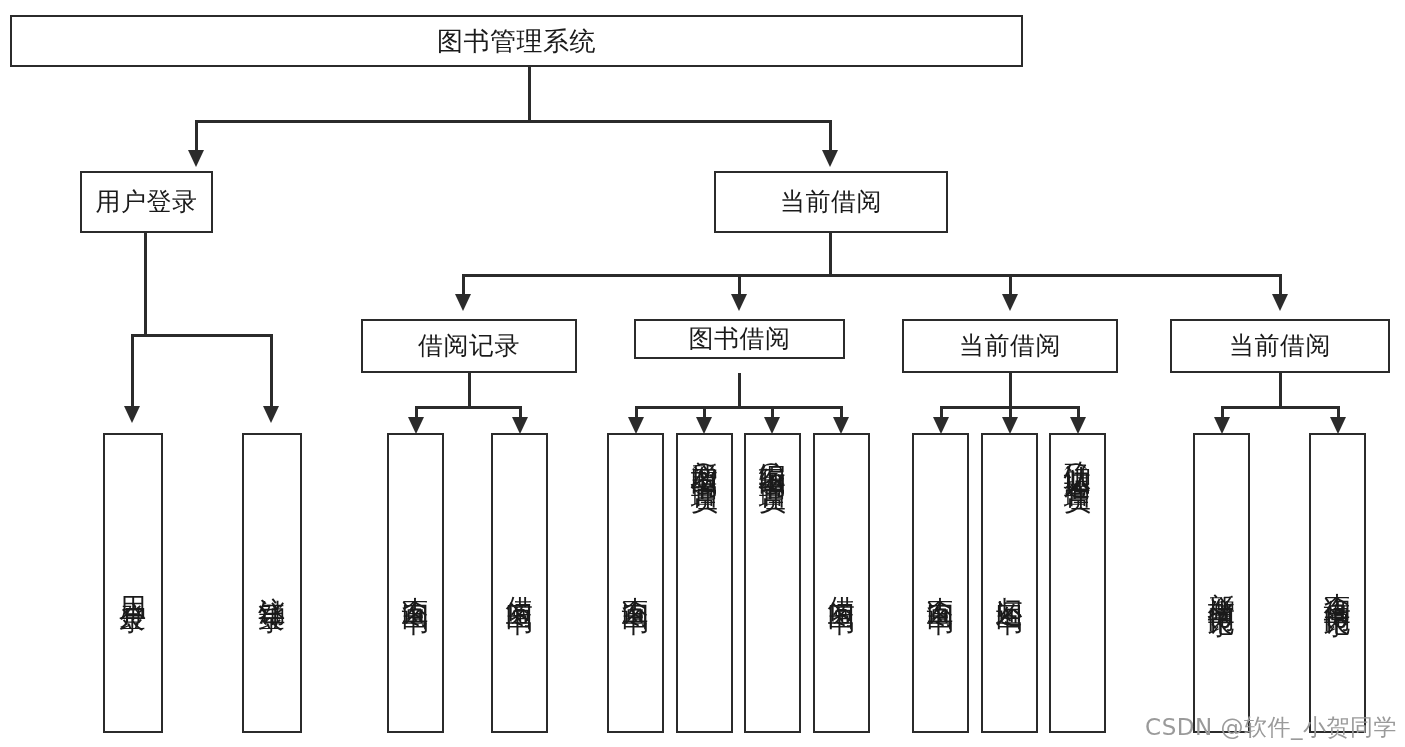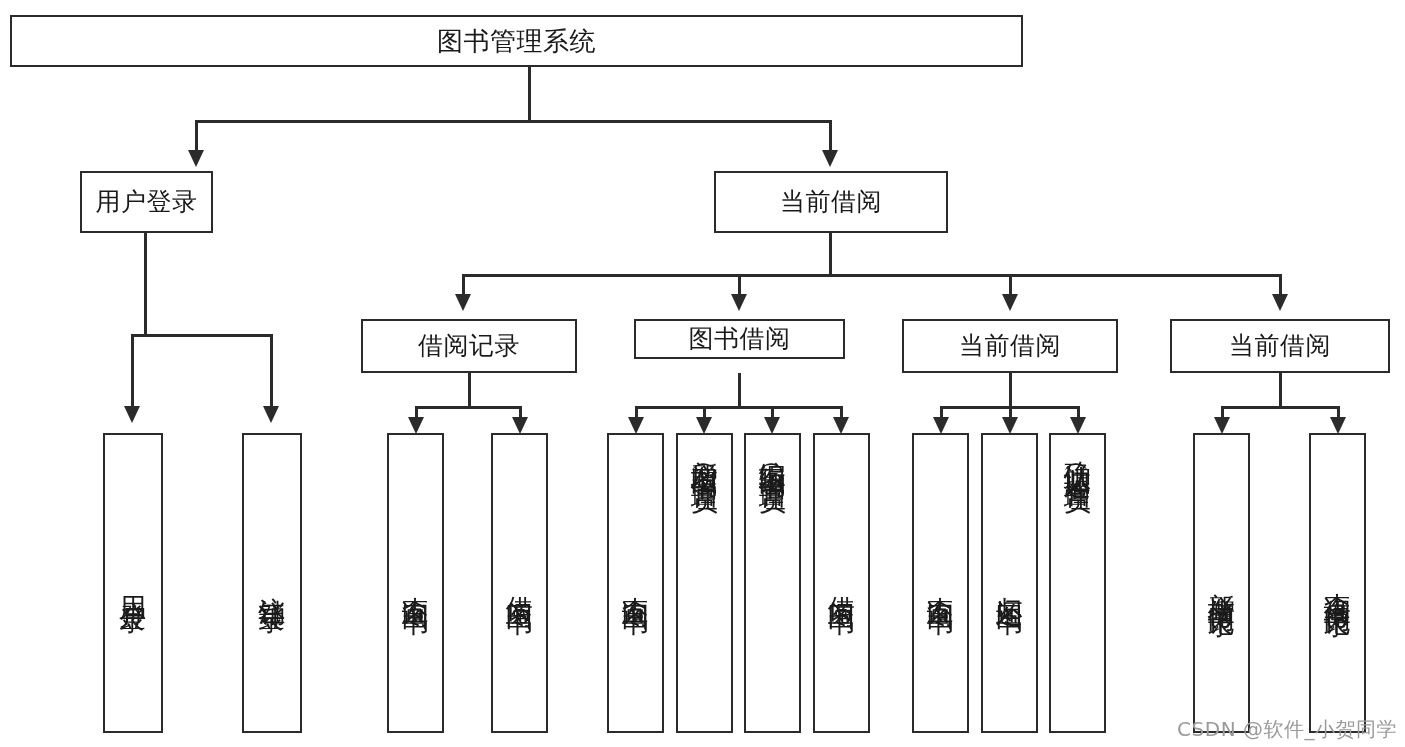--- a/index.html
+++ b/index.html
@@ -74,21 +74,21 @@
     height: 0;
     border-left: 8px solid transparent;
     border-right: 8px solid transparent;
     border-top: 17px solid #2b2b2b;
     z-index: 2;
   }
   #watermark {
     position: absolute;
     right: 8px;
     bottom: 4px;
-    font-size: 20px;
+    font-size: 23px;
     color: #9a9a9a;
     letter-spacing: 0.5px;
     z-index: 5;
     font-family: "DejaVu Sans", "Liberation Sans", sans-serif;
     white-space: nowrap;
   }
 </style>
 </head>
 <body>
 

